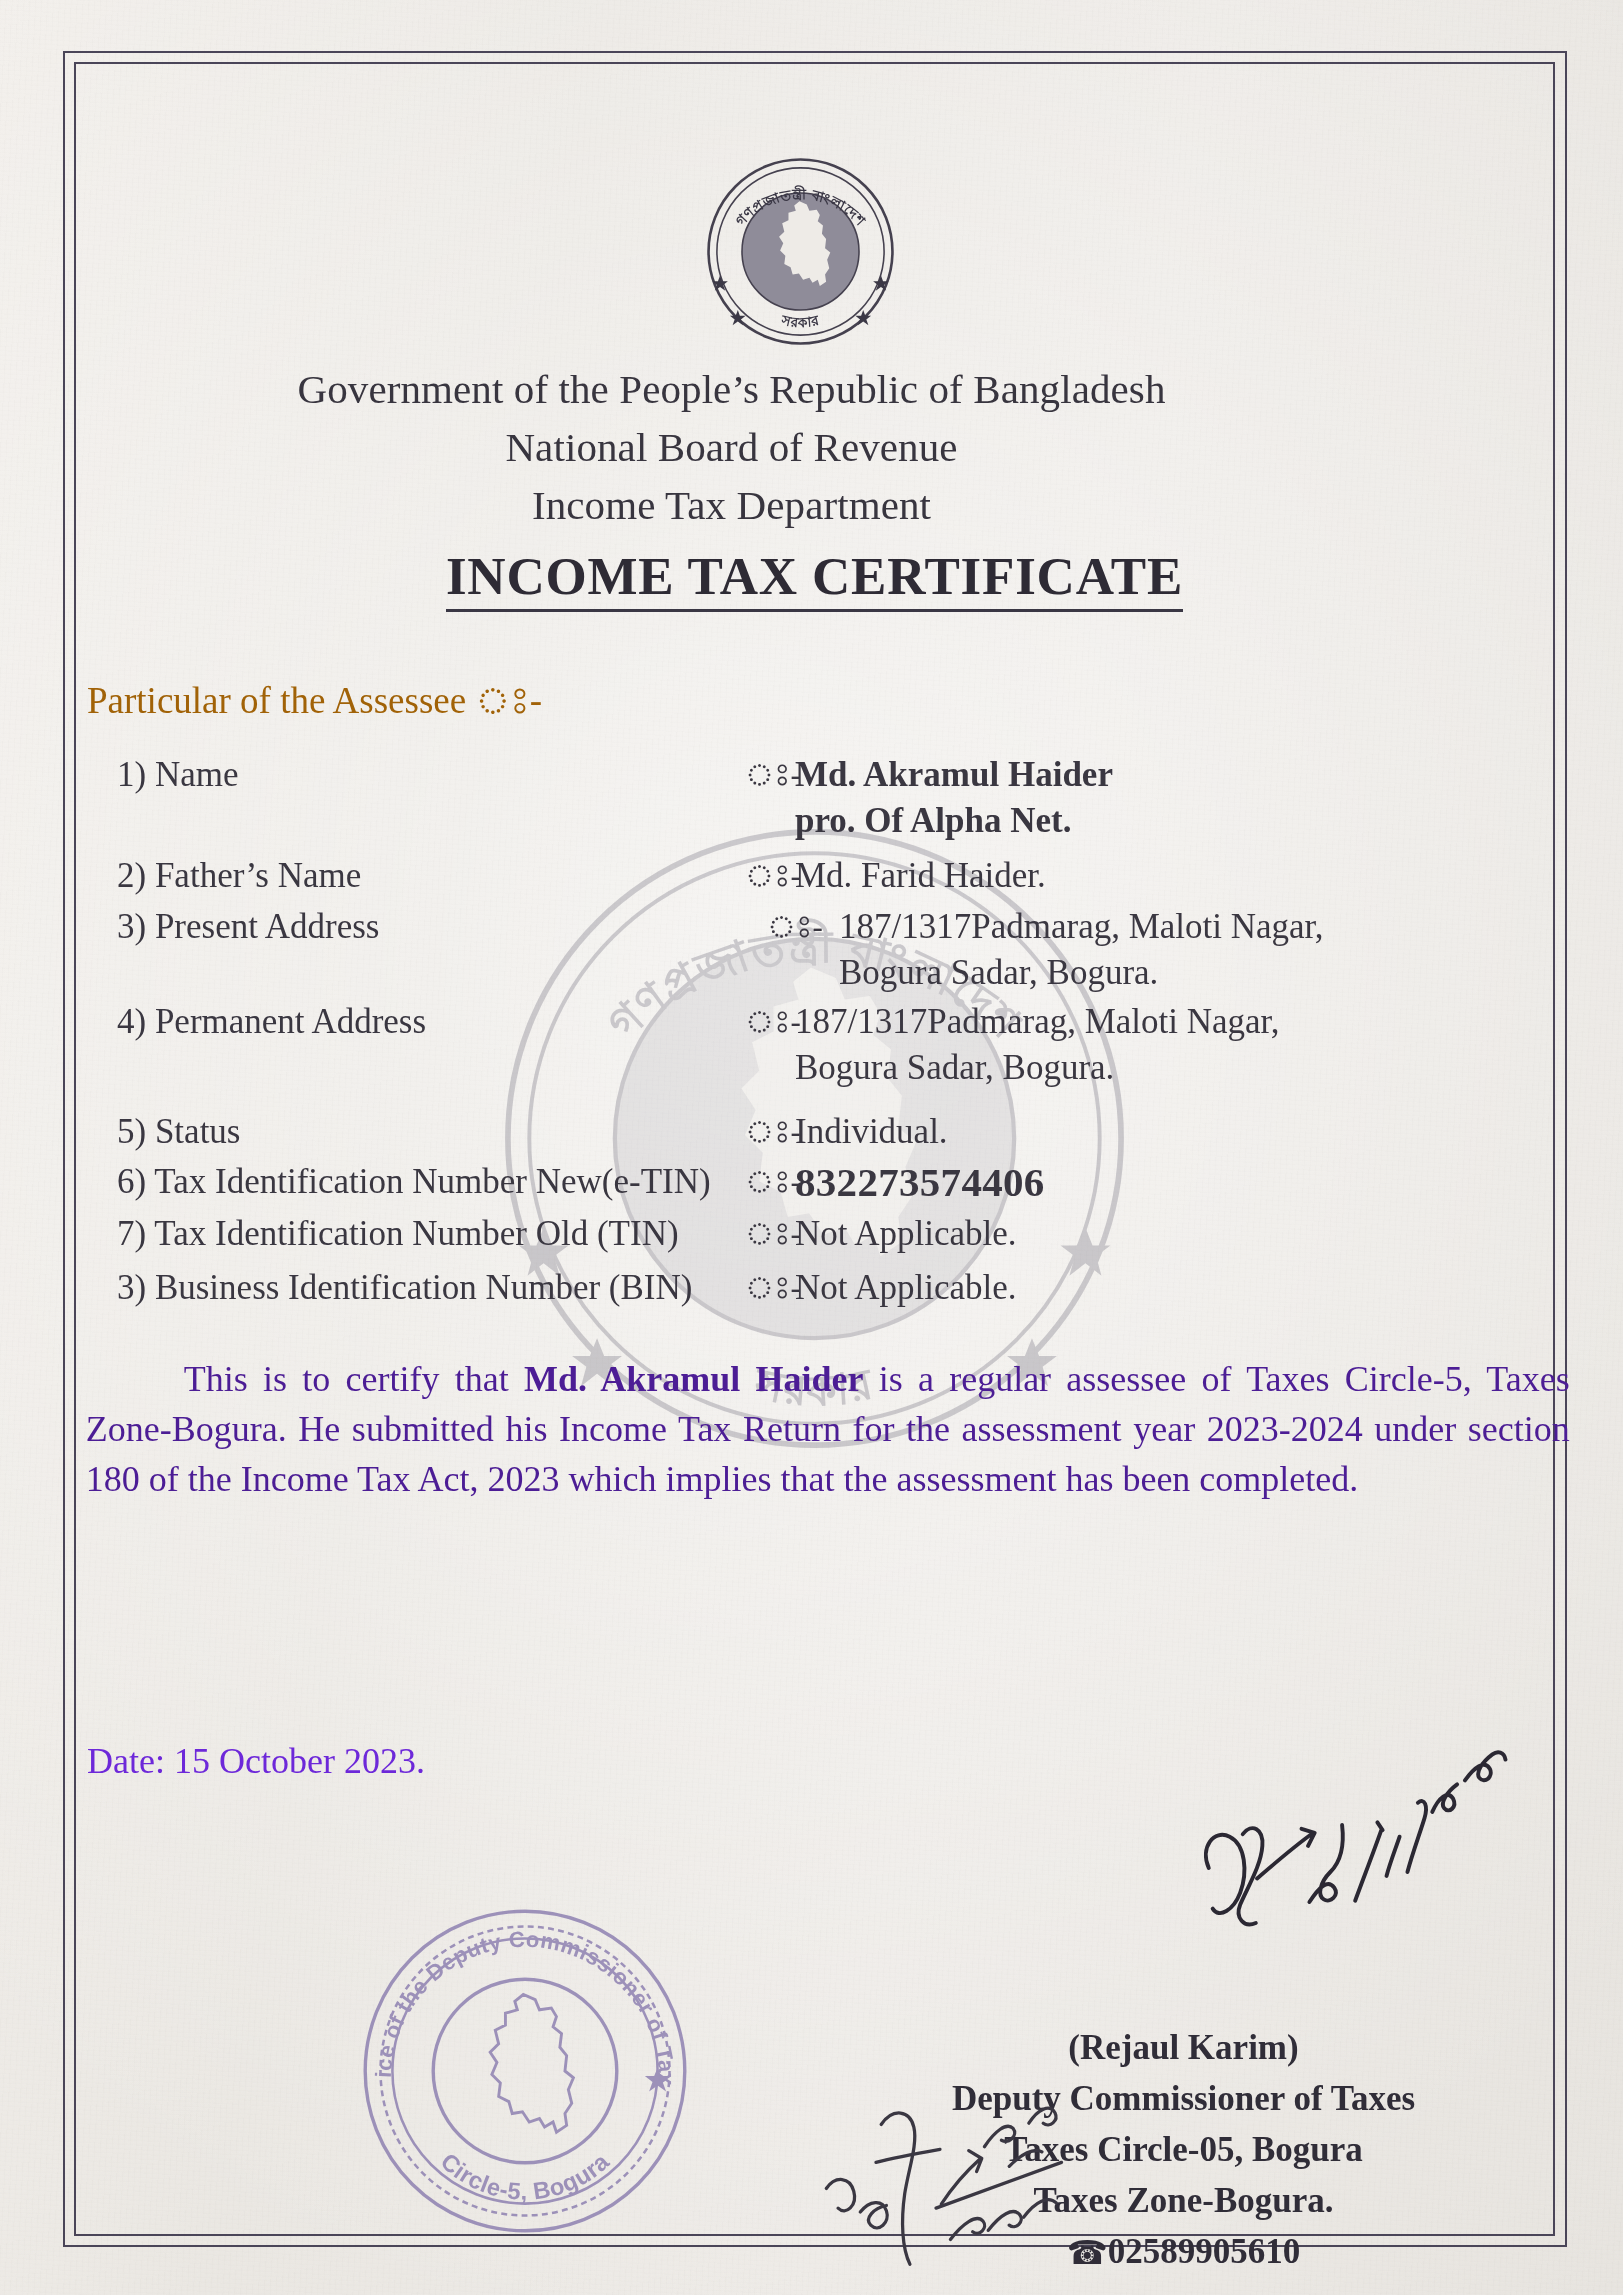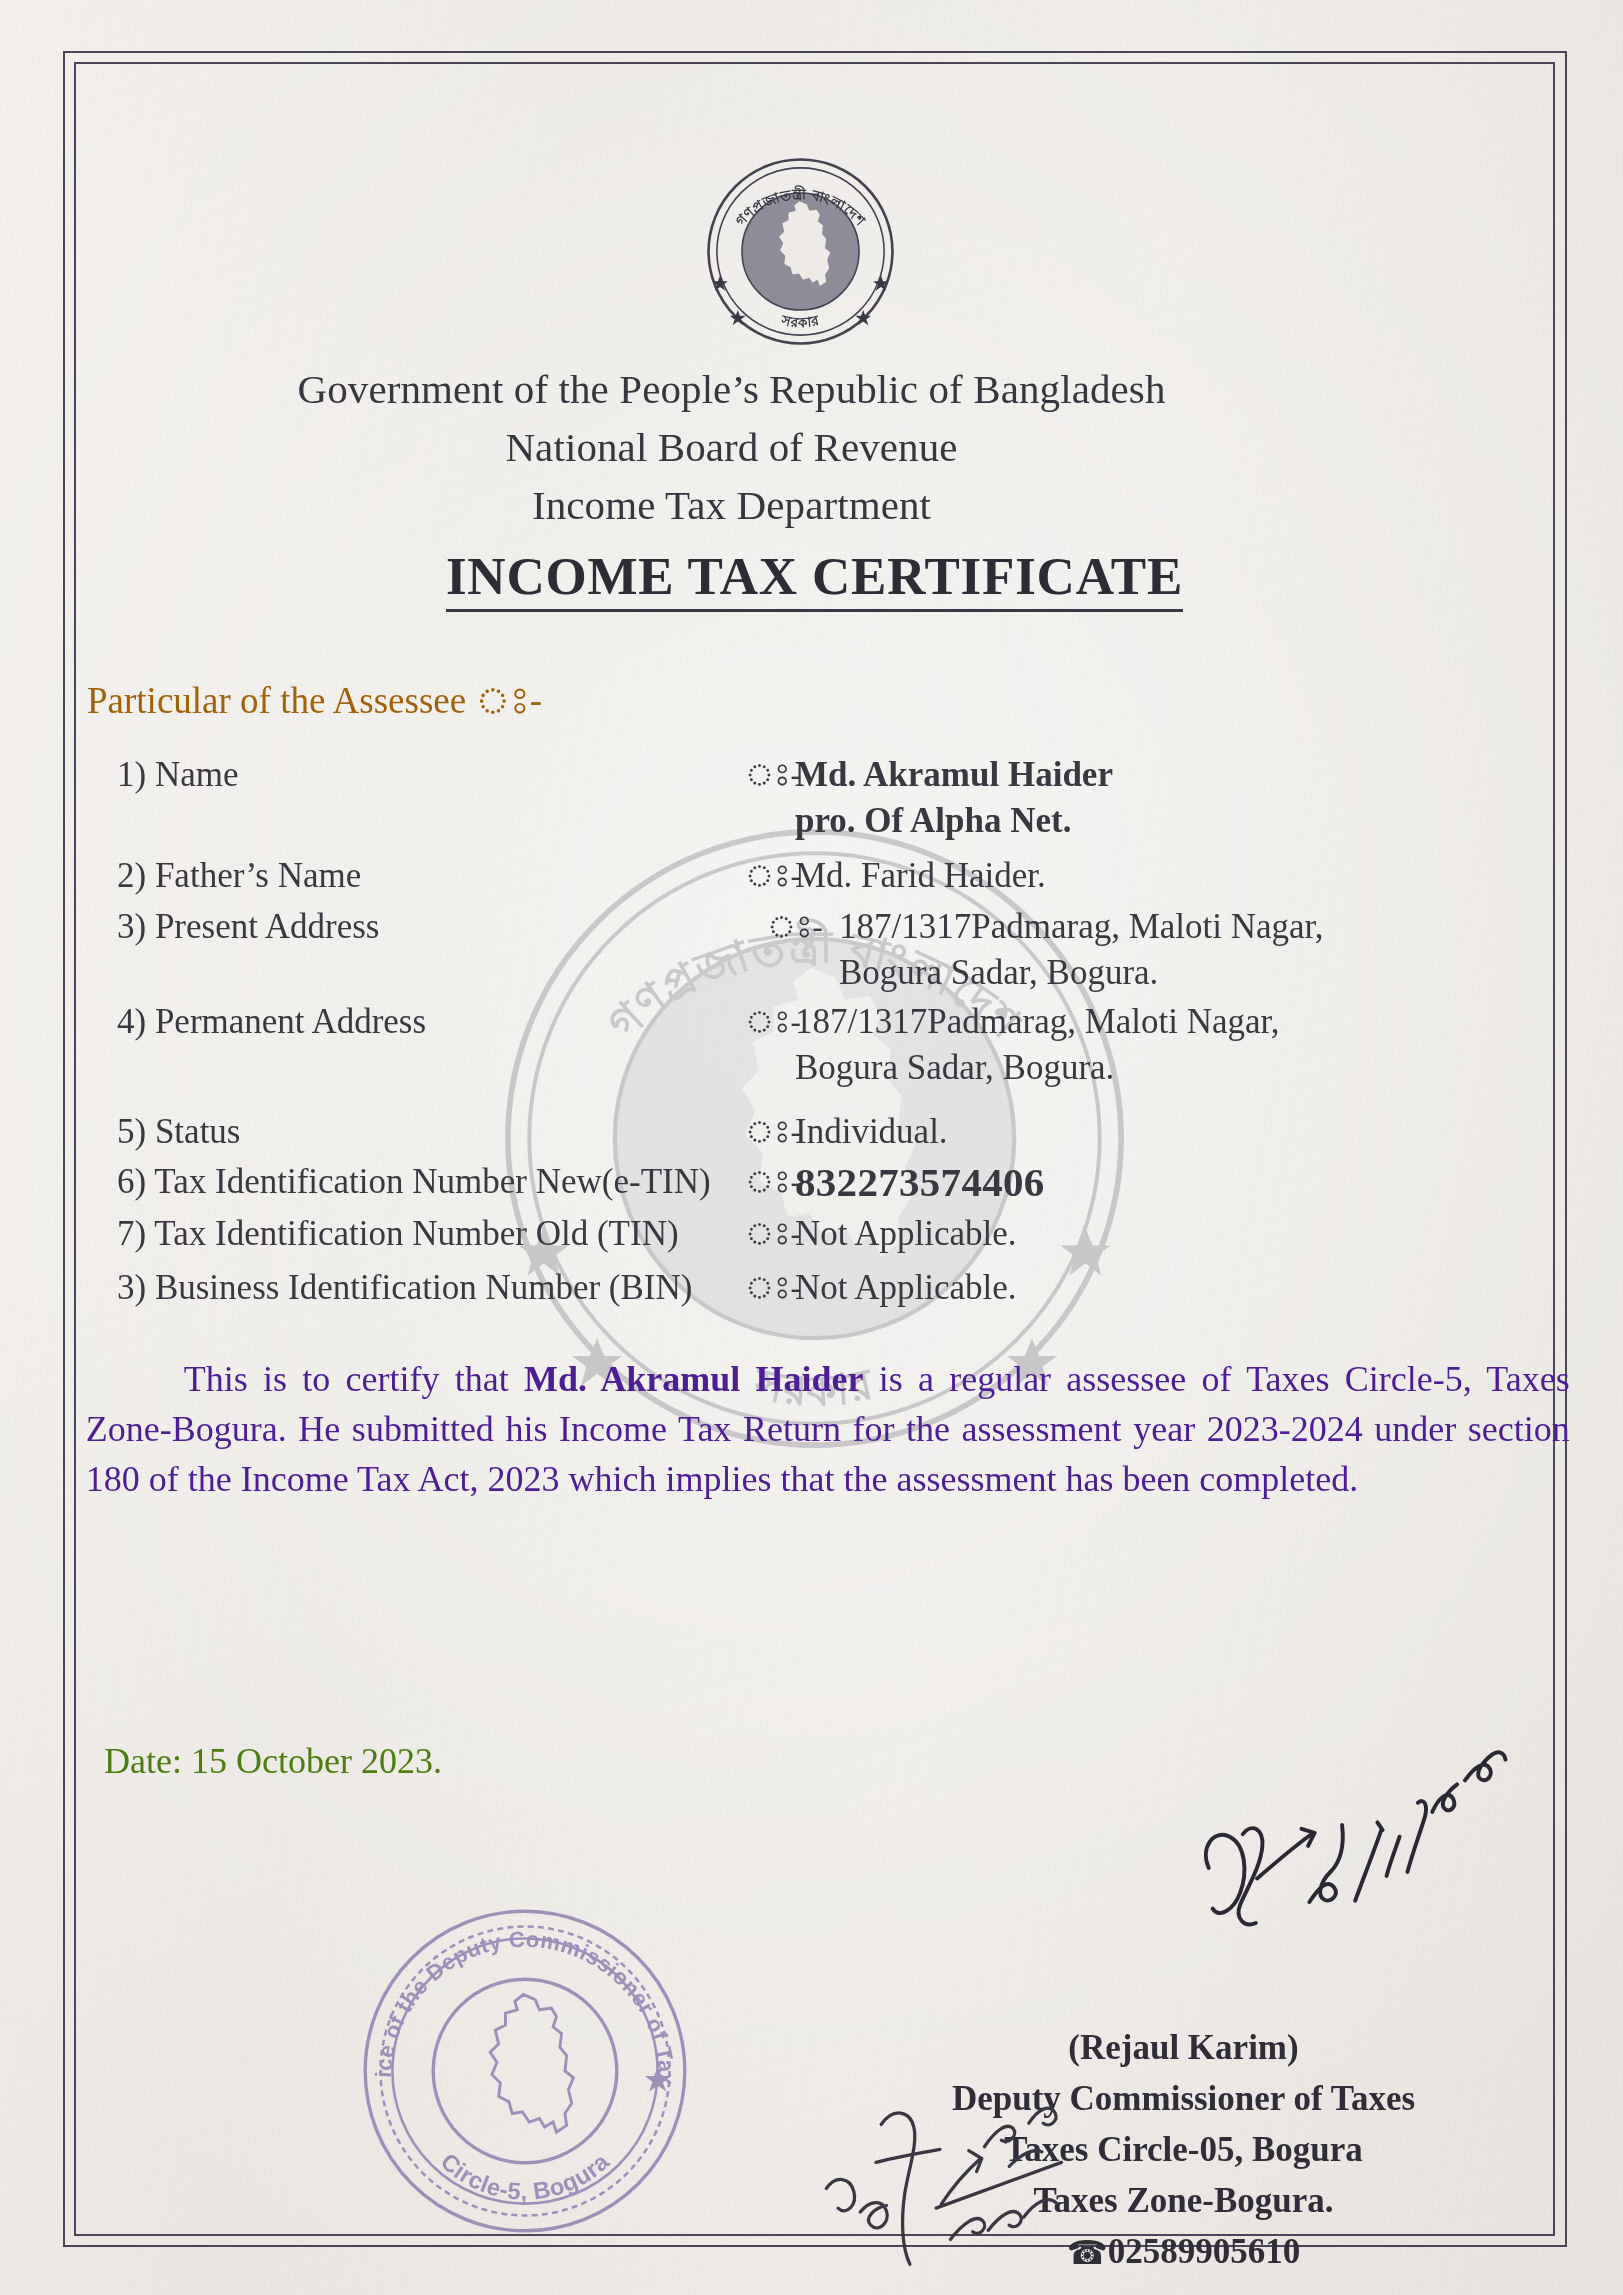--- a/index.html
+++ b/index.html
@@ -178,24 +178,24 @@
     text-align: justify;
     text-justify: inter-word;
     text-indent: 98px;
     color: #4c1d95;
   }
   .body-para b { font-weight: bold; }
 
   
   .date-line {
     position: absolute;
-    left: 30px;
+    left: 13px;
     top: 1678px;
     font-size: 36px;
-    color: #4d7c0f;
+    color: #6d28d9;
   }
 
   
   .sign-block {
     position: absolute;
     left: 753px;
     top: 1960px;
     width: 713px;
     text-align: center;
     font-size: 35px;

